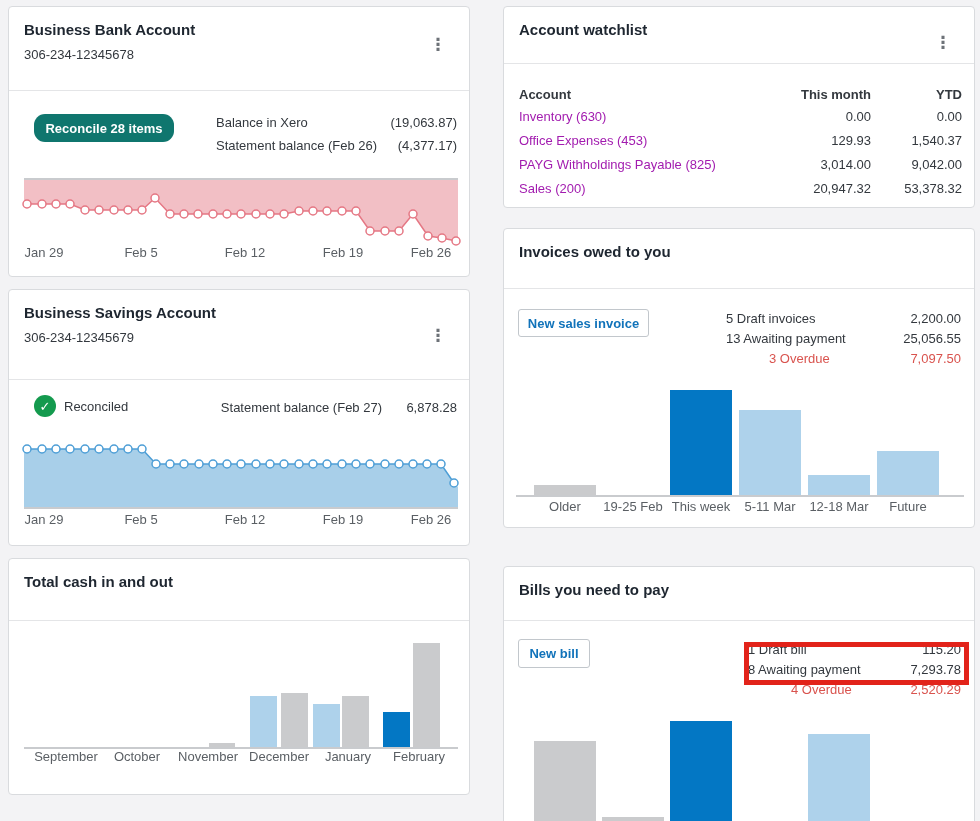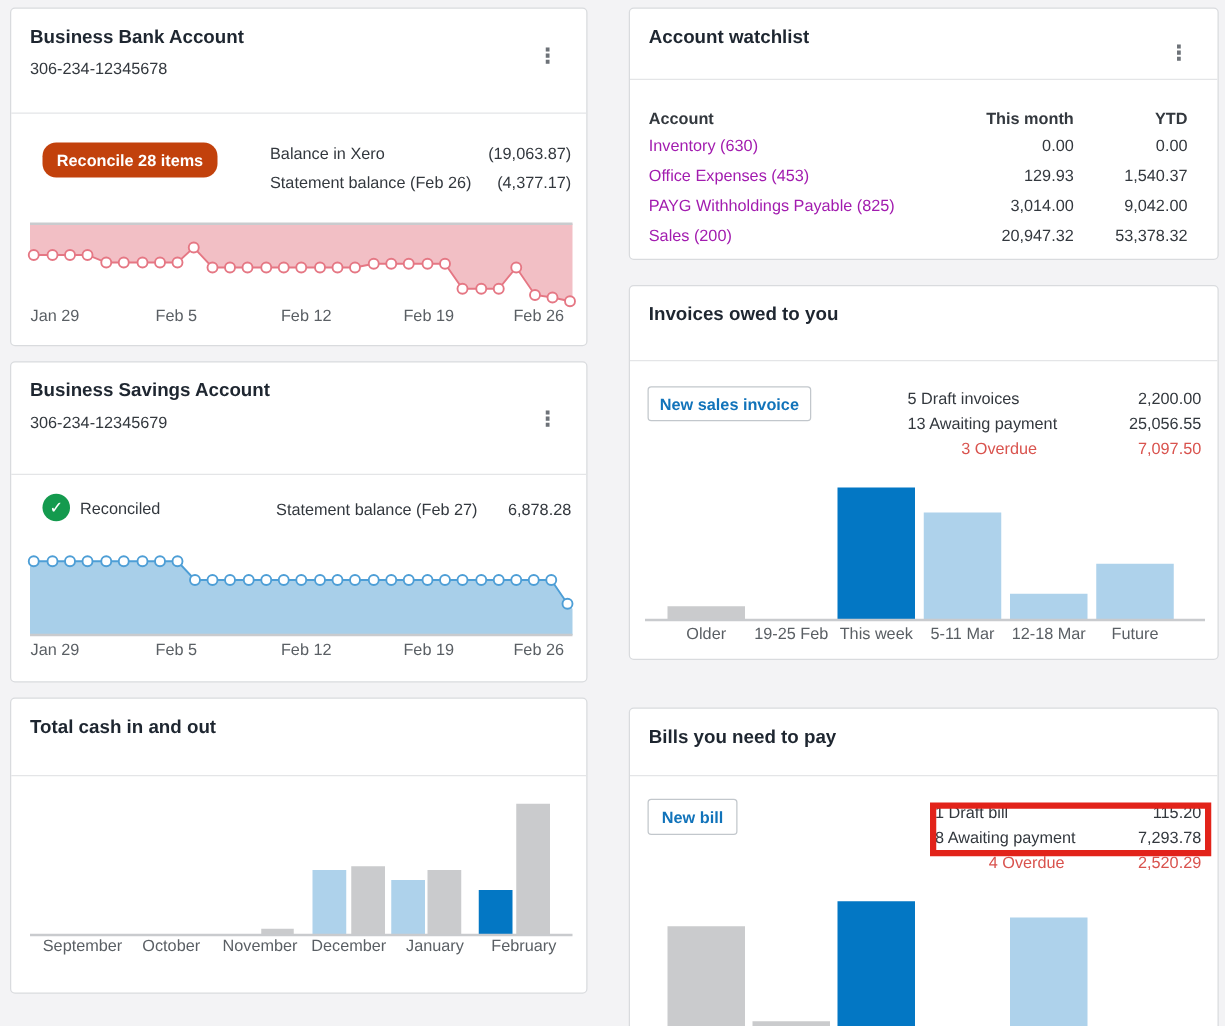--- a/index.html
+++ b/index.html
@@ -19,38 +19,38 @@
   }
   .divider{position:absolute;left:0;right:0;height:1px;background:#e4e5e7;}
   .kebab{
     position:absolute;right:22px;top:28px;width:18px;height:22px;
     color:#6d7278;font-size:17px;font-weight:bold;line-height:20px;
     text-align:center;cursor:pointer;user-select:none;
   }
   .acct-num{position:absolute;left:15px;top:40px;color:#33383e;}
   .btn-primary{
     position:absolute;display:flex;align-items:center;justify-content:center;
-    background:#c2410c;color:#ffffff;font-weight:bold;font-size:13px;
+    background:#0f766e;color:#ffffff;font-weight:bold;font-size:13px;
     border:none;border-radius:11px;cursor:pointer;white-space:nowrap;
     font-family:inherit;
   }
   .btn-secondary{
     position:absolute;display:flex;align-items:center;justify-content:center;
     background:#ffffff;color:#1173ba;font-weight:bold;font-size:13px;
     border:1px solid #c2c7cc;border-radius:3px;cursor:pointer;
     white-space:nowrap;box-sizing:border-box;font-family:inherit;
   }
   .kv-row{position:absolute;height:16px;line-height:16px;}
   .kv-label{position:absolute;left:0;white-space:nowrap;}
   .kv-value{position:absolute;right:0;white-space:nowrap;}
   .overdue{color:#d9534e;margin-left:43px;}
   
   .bank-row{left:207px;right:12px;}
   
-  .wl-row{position:absolute;left:15px;right:24px;height:17px;line-height:17px;}
+  .wl-row{position:absolute;left:15px;right:12px;height:17px;line-height:17px;}
   .wl-account{position:absolute;left:0;white-space:nowrap;}
   .wl-month{position:absolute;right:91px;text-align:right;white-space:nowrap;}
   .wl-ytd{position:absolute;right:0;text-align:right;white-space:nowrap;}
   .wl-header .wl-account,.wl-header .wl-month,.wl-header .wl-ytd{font-weight:bold;}
   .link{color:#a21caf;cursor:pointer;}
   
   .status-badge{position:absolute;left:25px;top:105px;width:22px;height:22px;
     border-radius:50%;background:#149a4e;color:#fff;display:flex;
     align-items:center;justify-content:center;font-size:13px;font-weight:bold;}
   .status-label{position:absolute;left:55px;top:109px;line-height:16px;}

